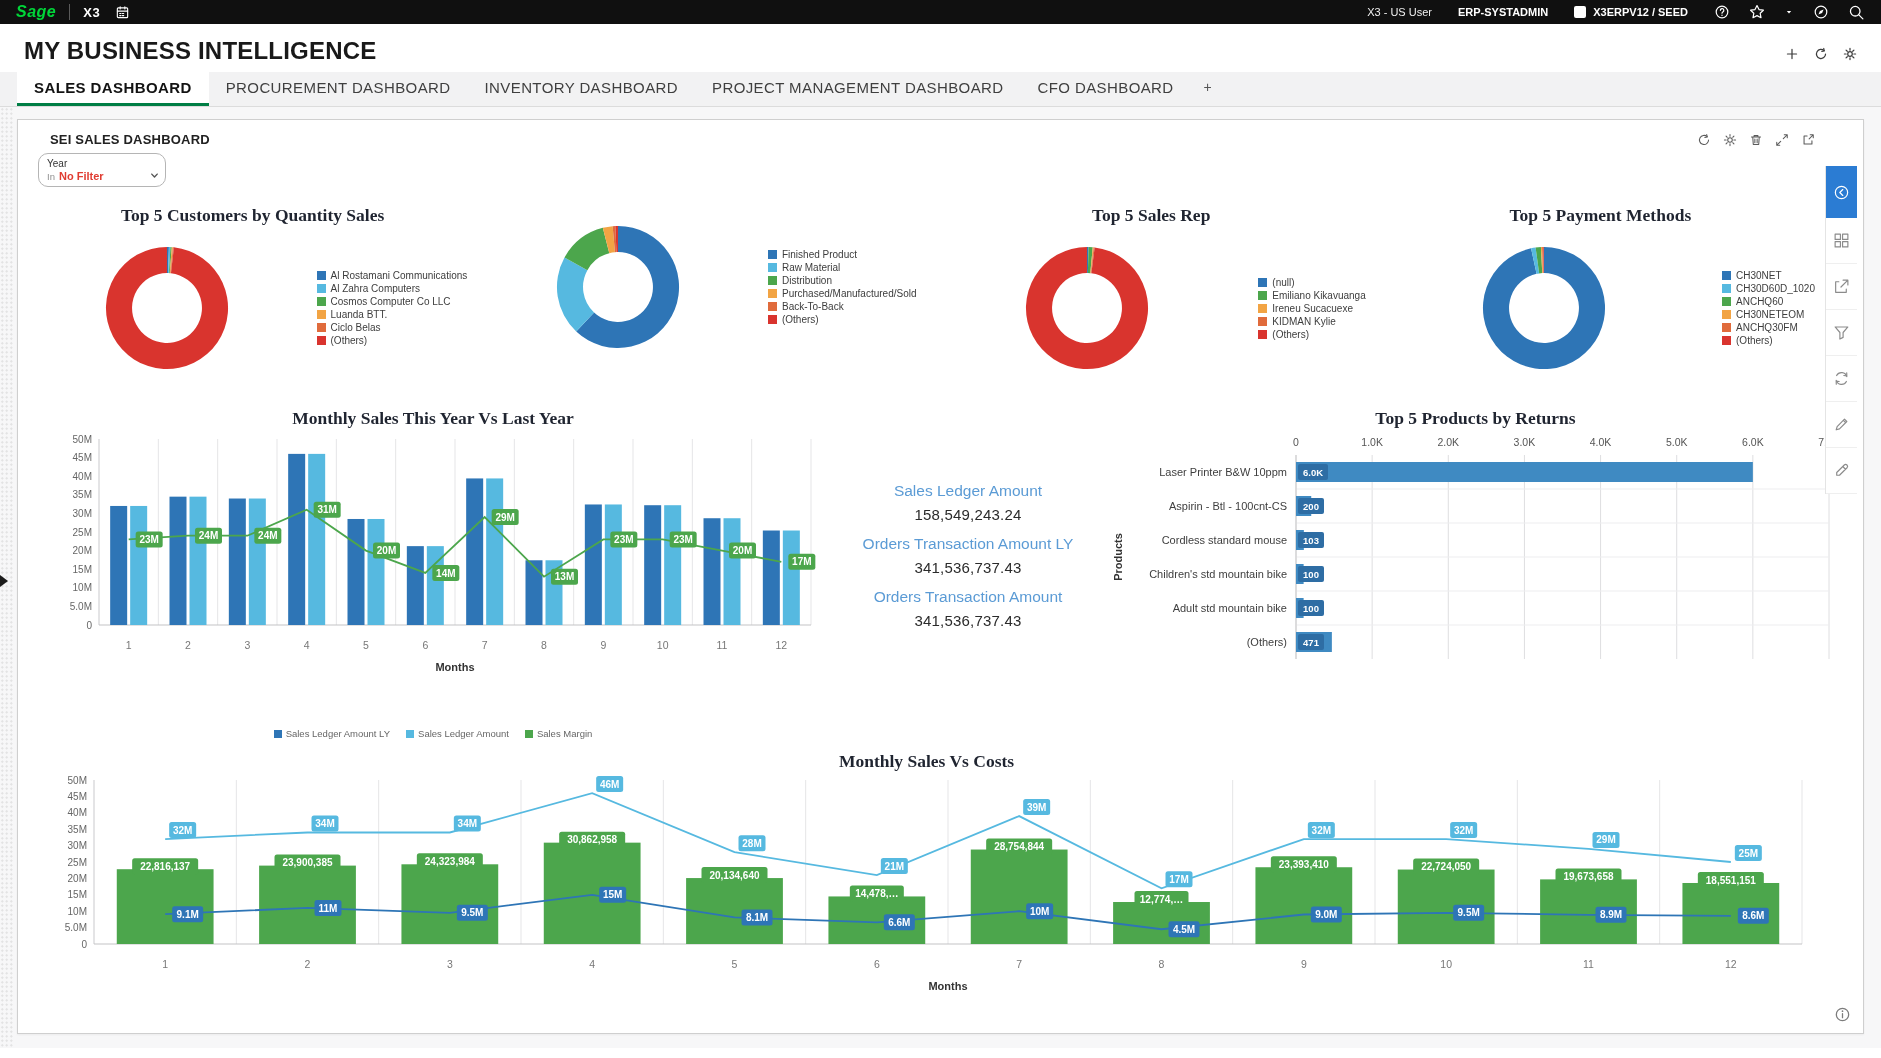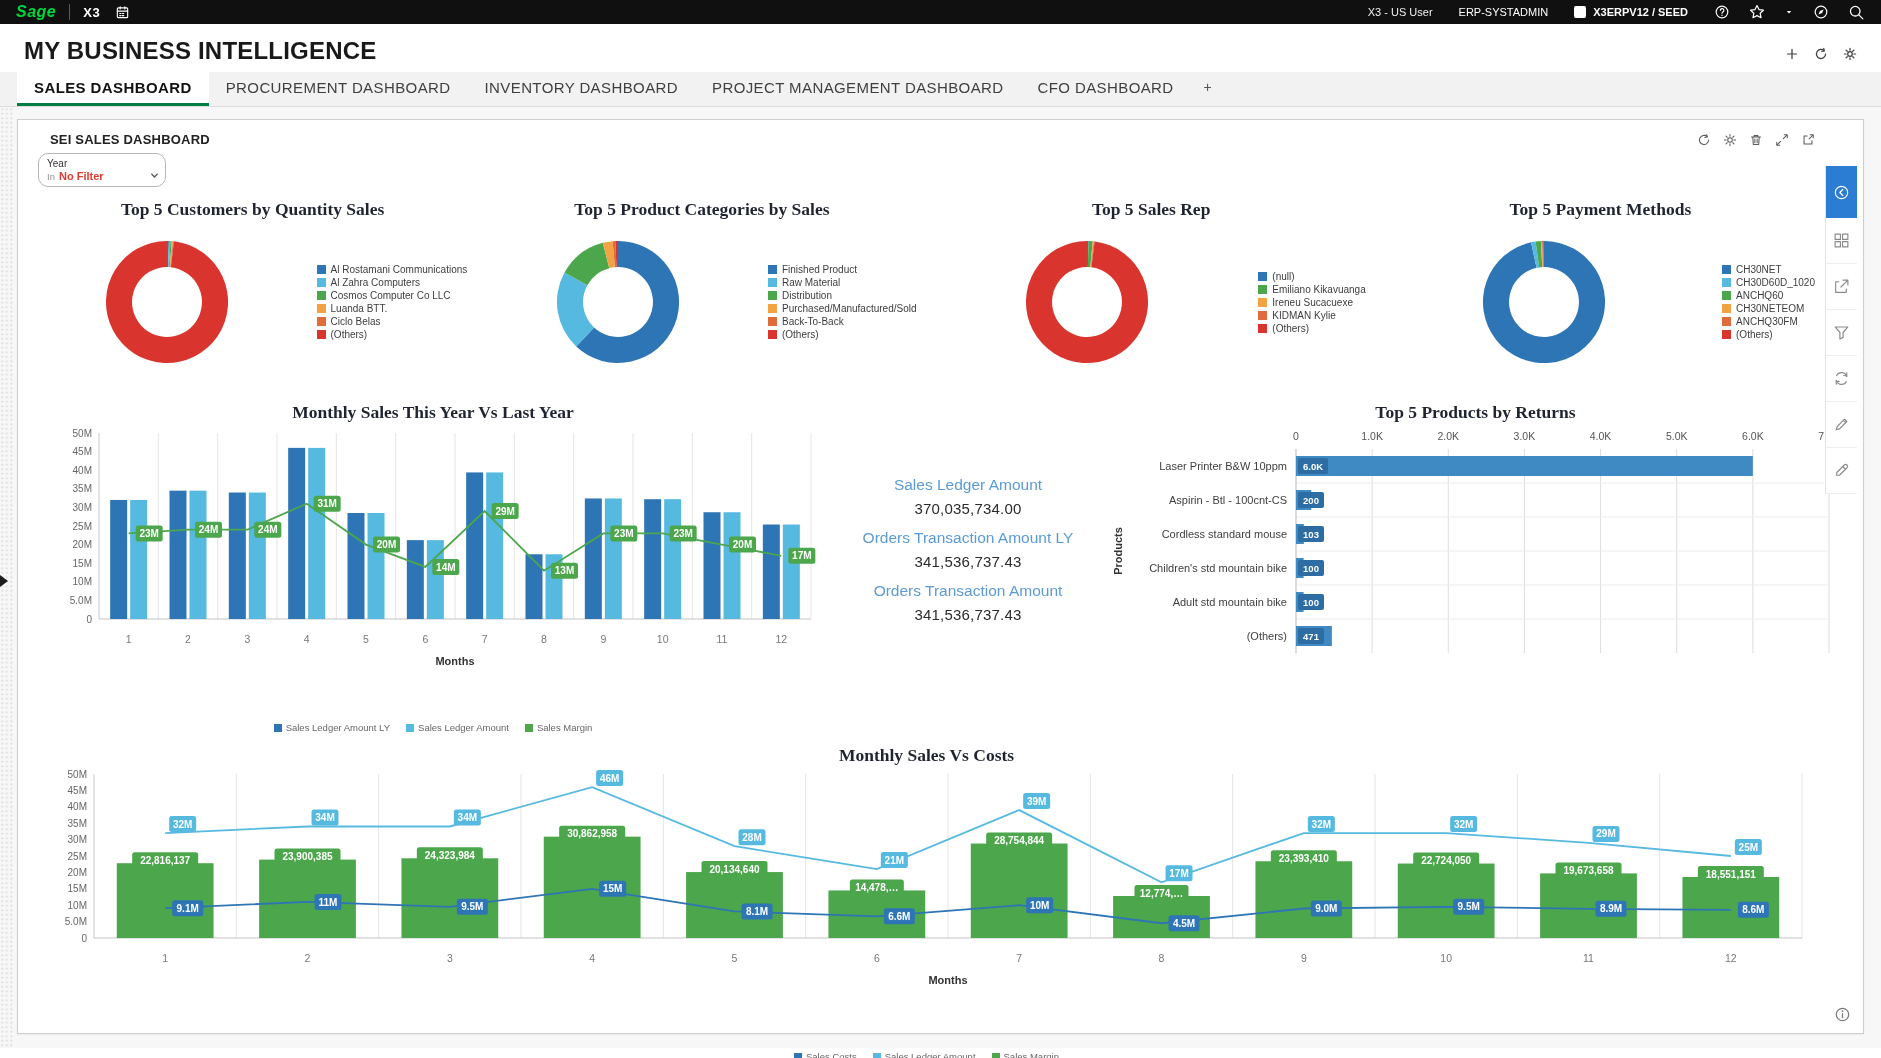--- a/index.html
+++ b/index.html
@@ -10,21 +10,21 @@
     padding:0 16px; color:#fff; }
   .brand { color:#00d639; font-weight:700; font-style:italic; font-size:16px;
     letter-spacing:.5px; }
   .tb-divider { width:1px; height:16px; background:#5a5a5a; margin:0 13px; }
   .product { font-size:13px; font-weight:700; letter-spacing:.5px; }
   .tb-ic { display:inline-flex; align-items:center; color:#fff; cursor:pointer; }
   .tb-left .tb-ic { margin-left:15px; }
   .tb-right { margin-left:auto; display:flex; align-items:center; gap:26px;
     font-size:11px; }
   .tb-user { color:#f0f0f0; }
-  .tb-role { font-weight:400; }
+  .tb-role { font-weight:700; }
   .tb-env { display:flex; align-items:center; gap:7px; font-weight:700; }
   .env-square { width:12px; height:12px; background:#fff; border-radius:2px; display:inline-block; }
   .tb-icons { display:flex; align-items:center; gap:19px; }
   
   .page-header { display:flex; align-items:flex-end; padding:13px 24px 7px; }
   .page-title { font-size:24px; font-weight:800; color:#191919; letter-spacing:.2px; }
   .header-actions { margin-left:auto; display:flex; gap:15px; color:#3c3c3c; padding-bottom:4px; }
   .header-actions .tb-ic { color:#3c3c3c; }
   
   .tabbar { display:flex; background:#f2f2f3; border-bottom:1px solid #dcdcdc; padding-left:17px; }
@@ -52,21 +52,21 @@
   .filter-op { color:#909090; font-size:9.5px; margin-right:4px; }
   .filter-value { color:#e03c31; font-weight:600; }
   .filter-chevron { position:absolute; right:5px; bottom:5px; color:#555; }
   
   .rail { position:absolute; top:46px; right:6px; width:32px; border-left:1px solid #e4e4e4; background:#fff; }
   .rail-cell { height:46px; display:flex; align-items:center; justify-content:center;
     color:#8b8b8b; border-bottom:1px solid #efefef; cursor:pointer; }
   .rail-cell.active { background:#2b7cd3; color:#fff; height:52px; border-bottom:none; }
   .info-bottom { position:absolute; right:12px; bottom:10px; color:#7c7c7c; }
   
-  .donut-row { display:grid; grid-template-columns:repeat(4,1fr); margin-top:12px;gap:20px; }
+  .donut-row { display:grid; grid-template-columns:repeat(4,1fr); margin-top:18px;gap:20px; }
   .chart-title { text-align:center; font-family:"Liberation Serif", serif; font-weight:700;
     font-size:17.5px; color:#1f2430; }
   .donut-body { display:flex; align-items:center; justify-content:center; gap:20px; height:152px; margin-top:6px; }
   .legend-v { list-style:none; }
   .legend-v li { display:flex; align-items:center; font-size:10px; color:#3d3d3d;
     margin:2px 0; cursor:pointer; white-space:nowrap; }
   .chip { width:9px; height:9px; margin-right:5px; flex:none; display:inline-block; }
   .mid-row { display:flex; margin-top:24px; }
   .card-left { width:790px; flex:none; }
   .kpis { width:280px; flex:none; text-align:center; padding-top:62px; }
@@ -232,21 +232,20 @@
               <li><span class="chip" style="background:#2e75b6"></span>Al Rostamani Communications</li>
               <li><span class="chip" style="background:#56b9e0"></span>Al Zahra Computers</li>
               <li><span class="chip" style="background:#4ca64c"></span>Cosmos Computer Co LLC</li>
               <li><span class="chip" style="background:#f2a444"></span>Luanda BTT.</li>
               <li><span class="chip" style="background:#e06b3c"></span>Ciclo Belas</li>
               <li><span class="chip" style="background:#d9342e"></span>(Others)</li>
             </ul>
           </div>
         </div>
         <div class="donut-card">
-          <div class="chart-title">Top 5 Product Categories by Sales</div>
           <div class="donut-body">
             <svg viewBox="0 0 130 130" width="128" height="128">
               <path d="M65 3 A62 62 0 1 1 22.558079432421323 110.19605490012754 L40.69857773953156 90.87838627346012 A35.5 35.5 0 1 0 65 29.5 Z" fill="#2e75b6"></path>
               <path d="M22.558079432421323 110.19605490012754 A62 62 0 0 1 10.668985837280424 35.13127220569372 L33.891112858442824 47.89774456938915 A35.5 35.5 0 0 0 40.69857773953156 90.87838627346012 Z" fill="#56b9e0"></path>
               <path d="M10.668985837280424 35.13127220569372 A62 62 0 0 1 49.58122699577897 4.94784401002488 L56.171509005647636 30.6152977799336 A35.5 35.5 0 0 0 33.891112858442824 47.89774456938915 Z" fill="#4ca64c"></path>
               <path d="M49.58122699577897 4.94784401002488 A62 62 0 0 1 59.55322581385392 3.2397162331233034 L61.881282522448615 29.63725687541738 A35.5 35.5 0 0 0 56.171509005647636 30.6152977799336 Z" fill="#f2a444"></path>
               <path d="M59.55322581385392 3.2397162331233034 A62 62 0 0 1 62.27397666429231 3.059958049956265 L63.43913179971576 29.53433081892657 A35.5 35.5 0 0 0 61.881282522448615 29.63725687541738 Z" fill="#e06b3c"></path>
               <path d="M62.27397666429231 3.059958049956265 A62 62 0 0 1 64.97835791771482 3.0000037772559693 L64.98760816256252 29.50000216278366 A35.5 35.5 0 0 0 63.43913179971576 29.53433081892657 Z" fill="#d9342e"></path>
             </svg>
             <ul class="legend-v">
@@ -396,21 +395,21 @@
           </svg>
           <div class="chart-legend">
             <span class="item"><span class="chip" style="background:#2e75b6"></span>Sales Ledger Amount LY</span>
             <span class="item"><span class="chip" style="background:#56b9e0"></span>Sales Ledger Amount</span>
             <span class="item"><span class="chip" style="background:#4ca64c"></span>Sales Margin</span>
           </div>
         </div>
       <div class="kpis" id="kpis">
           <div>
             <div class="kpi-label">Sales Ledger Amount</div>
-            <div class="kpi-value">370,035,734.00</div>
+            <div class="kpi-value">158,549,243.24</div>
           </div>
           <div>
             <div class="kpi-label">Orders Transaction Amount LY</div>
             <div class="kpi-value">341,536,737.43</div>
           </div>
           <div>
             <div class="kpi-label">Orders Transaction Amount</div>
             <div class="kpi-value">341,536,737.43</div>
           </div>
         </div>

